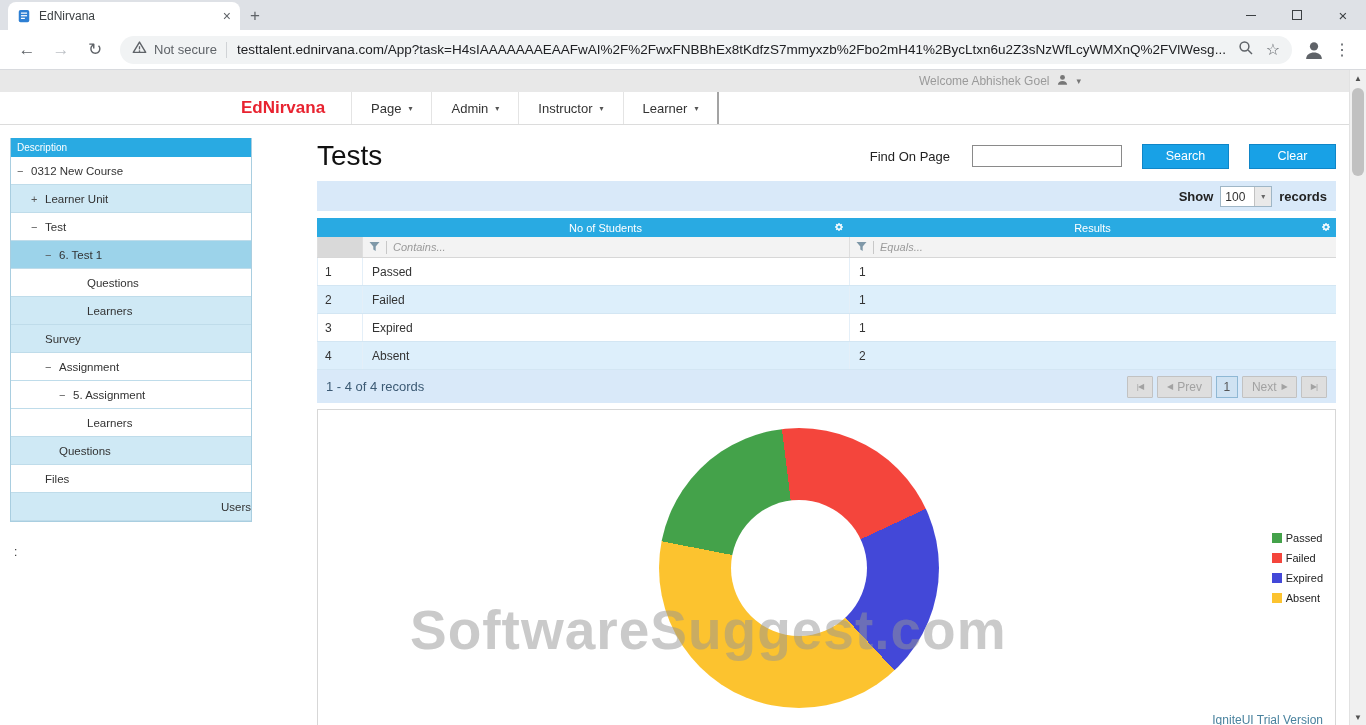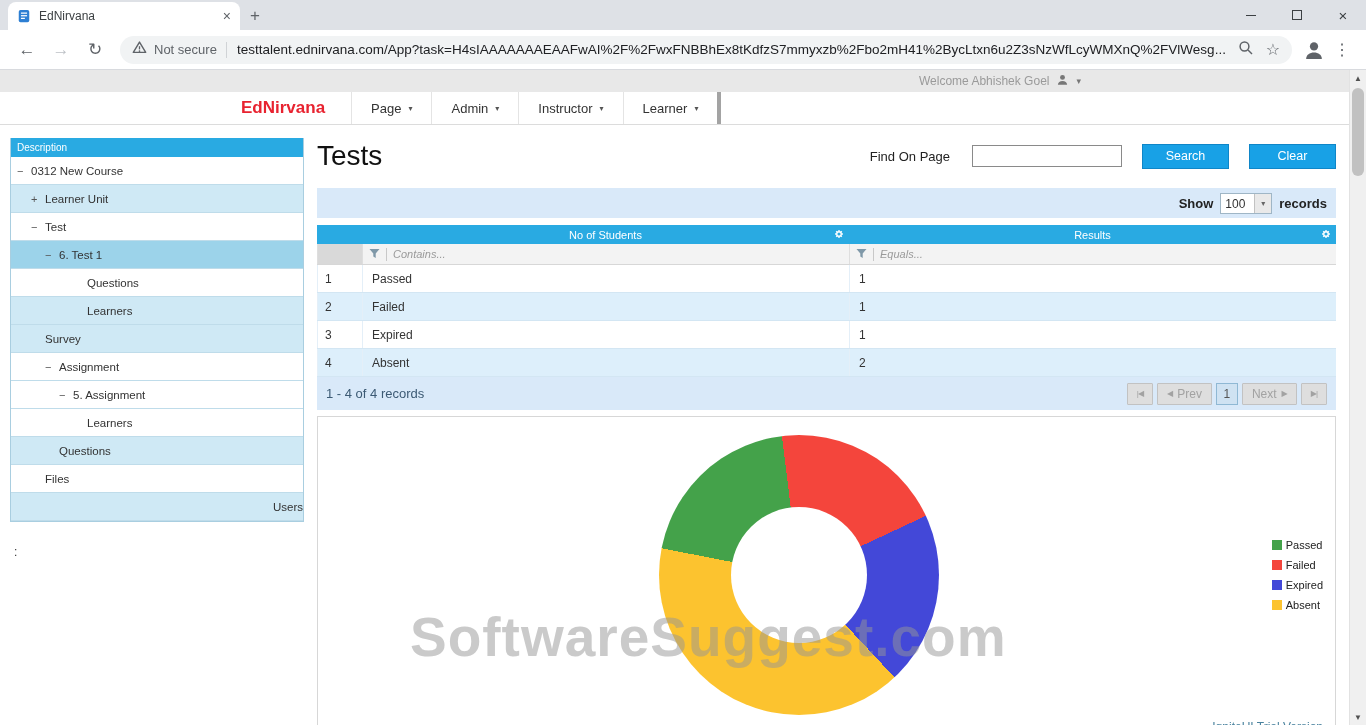--- a/index.html
+++ b/index.html
@@ -51,46 +51,46 @@
     justify-content:flex-end;gap:7px;width:1349px;padding-right:268px}
   .welcome-text{font-size:12px;color:#9a9a9a}
   .user-caret{font-size:9px;color:#777;cursor:pointer}
 
   .navbar{height:33px;background:#fff;border-bottom:1px solid #dcdcdc;display:flex;
     align-items:stretch;width:1349px}
   .brand{margin-left:241px;display:flex;align-items:center;font-size:17px;font-weight:bold;
     color:#e82330;padding-right:26px;cursor:pointer}
   .nav-item{display:flex;align-items:center;gap:7px;padding:0 19px;font-size:13px;color:#333;
     border-left:1px solid #e4e4e4;cursor:pointer}
-  .nav-item:last-of-type{border-right:4px solid #a3a3a3}
+  .nav-item:last-of-type{border-right:2px solid #a3a3a3}
   .nav-caret{font-size:8px;color:#555}
 
   
   .content{position:relative;width:1349px;height:600px}
 
-  .tree{position:absolute;left:10px;top:13px;width:294px;border:1px solid #a9cee0;border-top:none}
+  .tree{position:absolute;left:10px;top:13px;width:242px;border:1px solid #a9cee0;border-top:none}
   .tree-header{background:#29aae2;color:#fff;font-size:10px;padding:4px 6px;height:19px}
   .tree-item{height:28px;display:flex;align-items:center;border-bottom:1px solid #bfdcea;
     background:#fff;font-size:11.5px;color:#333;cursor:pointer}
   .tree-item.shade{background:#cfe9f5}
   .tree-item.selected{background:#9cd3ea}
   .expander{width:14px;font-size:11px;color:#555;flex:none}
   .stray{position:absolute;left:14px;top:420px;font-size:12px;color:#333}
 
   .main{position:absolute;left:317px;top:11px;width:1019px}
   .main-header{display:flex;align-items:center;justify-content:space-between;height:40px}
   .page-title{font-size:28px;color:#111;font-weight:400}
   .findbar{display:flex;align-items:center;gap:20px}
   .find-label{font-size:13px;color:#222;margin-right:2px}
   .find-input{width:150px;height:22px;border:1px solid #8a8a8a;font-size:12px;padding:0 4px;
     font-family:"Liberation Sans",sans-serif}
   .btn-blue{width:87px;height:25px;background:#18a1e6;border:1px solid #0f86c8;color:#fff;
     font-size:12.5px;display:flex;align-items:center;justify-content:center;cursor:pointer}
 
-  .showbar{margin-top:12px;height:30px;background:#d9e9f9;display:flex;align-items:center;
+  .showbar{margin-top:5px;height:30px;background:#d9e9f9;display:flex;align-items:center;
     justify-content:flex-end;gap:7px;padding-right:9px}
   .show-label,.records-label{font-size:13px;font-weight:bold;color:#222}
   .select{display:flex;height:21px;border:1px solid #9fb6c6;background:#fff;cursor:pointer}
   .select-value{width:33px;font-size:12px;color:#333;padding:3px 4px}
   .select-btn{width:17px;background:#e9e9e9;border-left:1px solid #c2c2c2;display:flex;
     align-items:center;justify-content:center;font-size:8px;color:#666}
 
   .grid{margin-top:7px}
   .grid-head{display:grid;grid-template-columns:45px 1fr 1fr;height:19px;background:#29aae2}
   .head-cell{position:relative;color:#fff;font-size:11px;display:flex;align-items:center;

